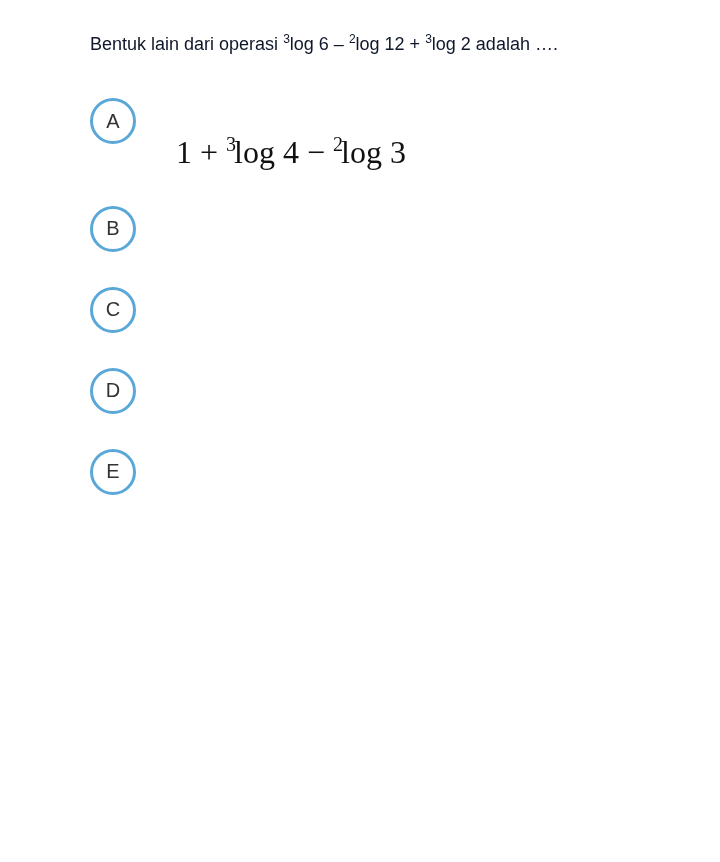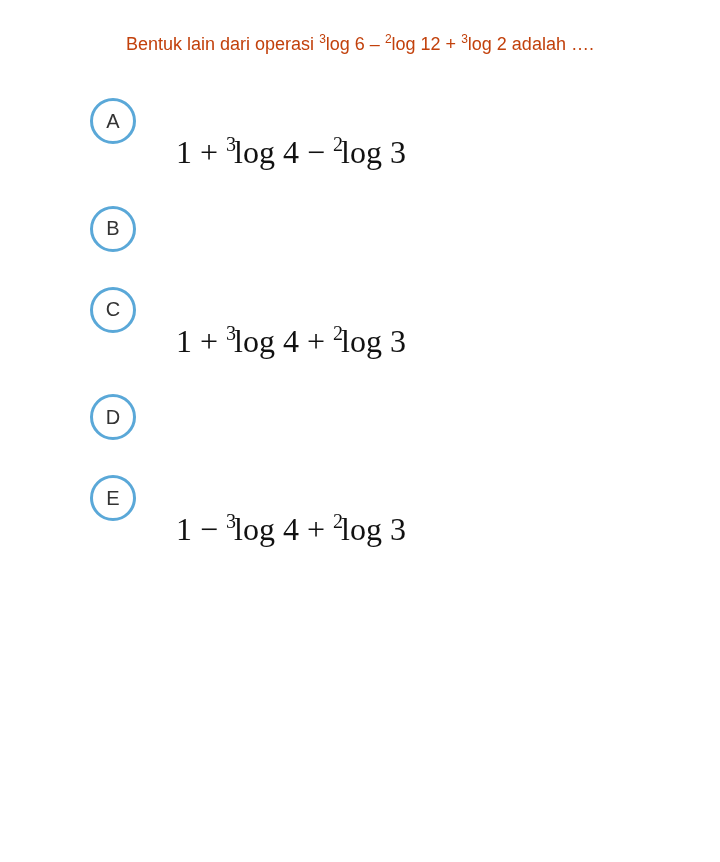--- a/index.html
+++ b/index.html
@@ -10,24 +10,23 @@
     body {
       font-family: Arial, sans-serif;
       background: #ffffff;
       width: 720px;
       height: 862px;
       padding: 30px 40px 30px 90px;
       position: relative;
     }
     .question {
       font-size: 18px;
-      color: #c2410c;
+      color: #0f172a;
       margin-bottom: 40px;
       line-height: 1.5;
-      margin-left: 36px;
     }
     .sup {
       font-size: 12px;
       vertical-align: super;
     }
     .option-row {
       display: flex;
       align-items: flex-start;
       margin-bottom: 35px;
     }
@@ -82,31 +81,25 @@
 <div class="option-row">
   <div class="option-circle">
     <span>B</span>
   </div>
 </div>
 
 <div class="option-row">
   <div class="option-circle">
     <span>C</span>
   </div>
-  <div class="option-content">
-    <span>1 + </span><span class="sup2">3</span><span>log 4</span><span> + </span><span class="sup2">2</span><span>log 3</span>
-  </div>
 </div>
 
 <div class="option-row">
   <div class="option-circle">
     <span>D</span>
   </div>
 </div>
 
 <div class="option-row">
   <div class="option-circle">
     <span>E</span>
   </div>
-  <div class="option-content">
-    <span>1 − </span><span class="sup2">3</span><span>log 4</span><span> + </span><span class="sup2">2</span><span>log 3</span>
-  </div>
 </div>
 
 </body></html>

